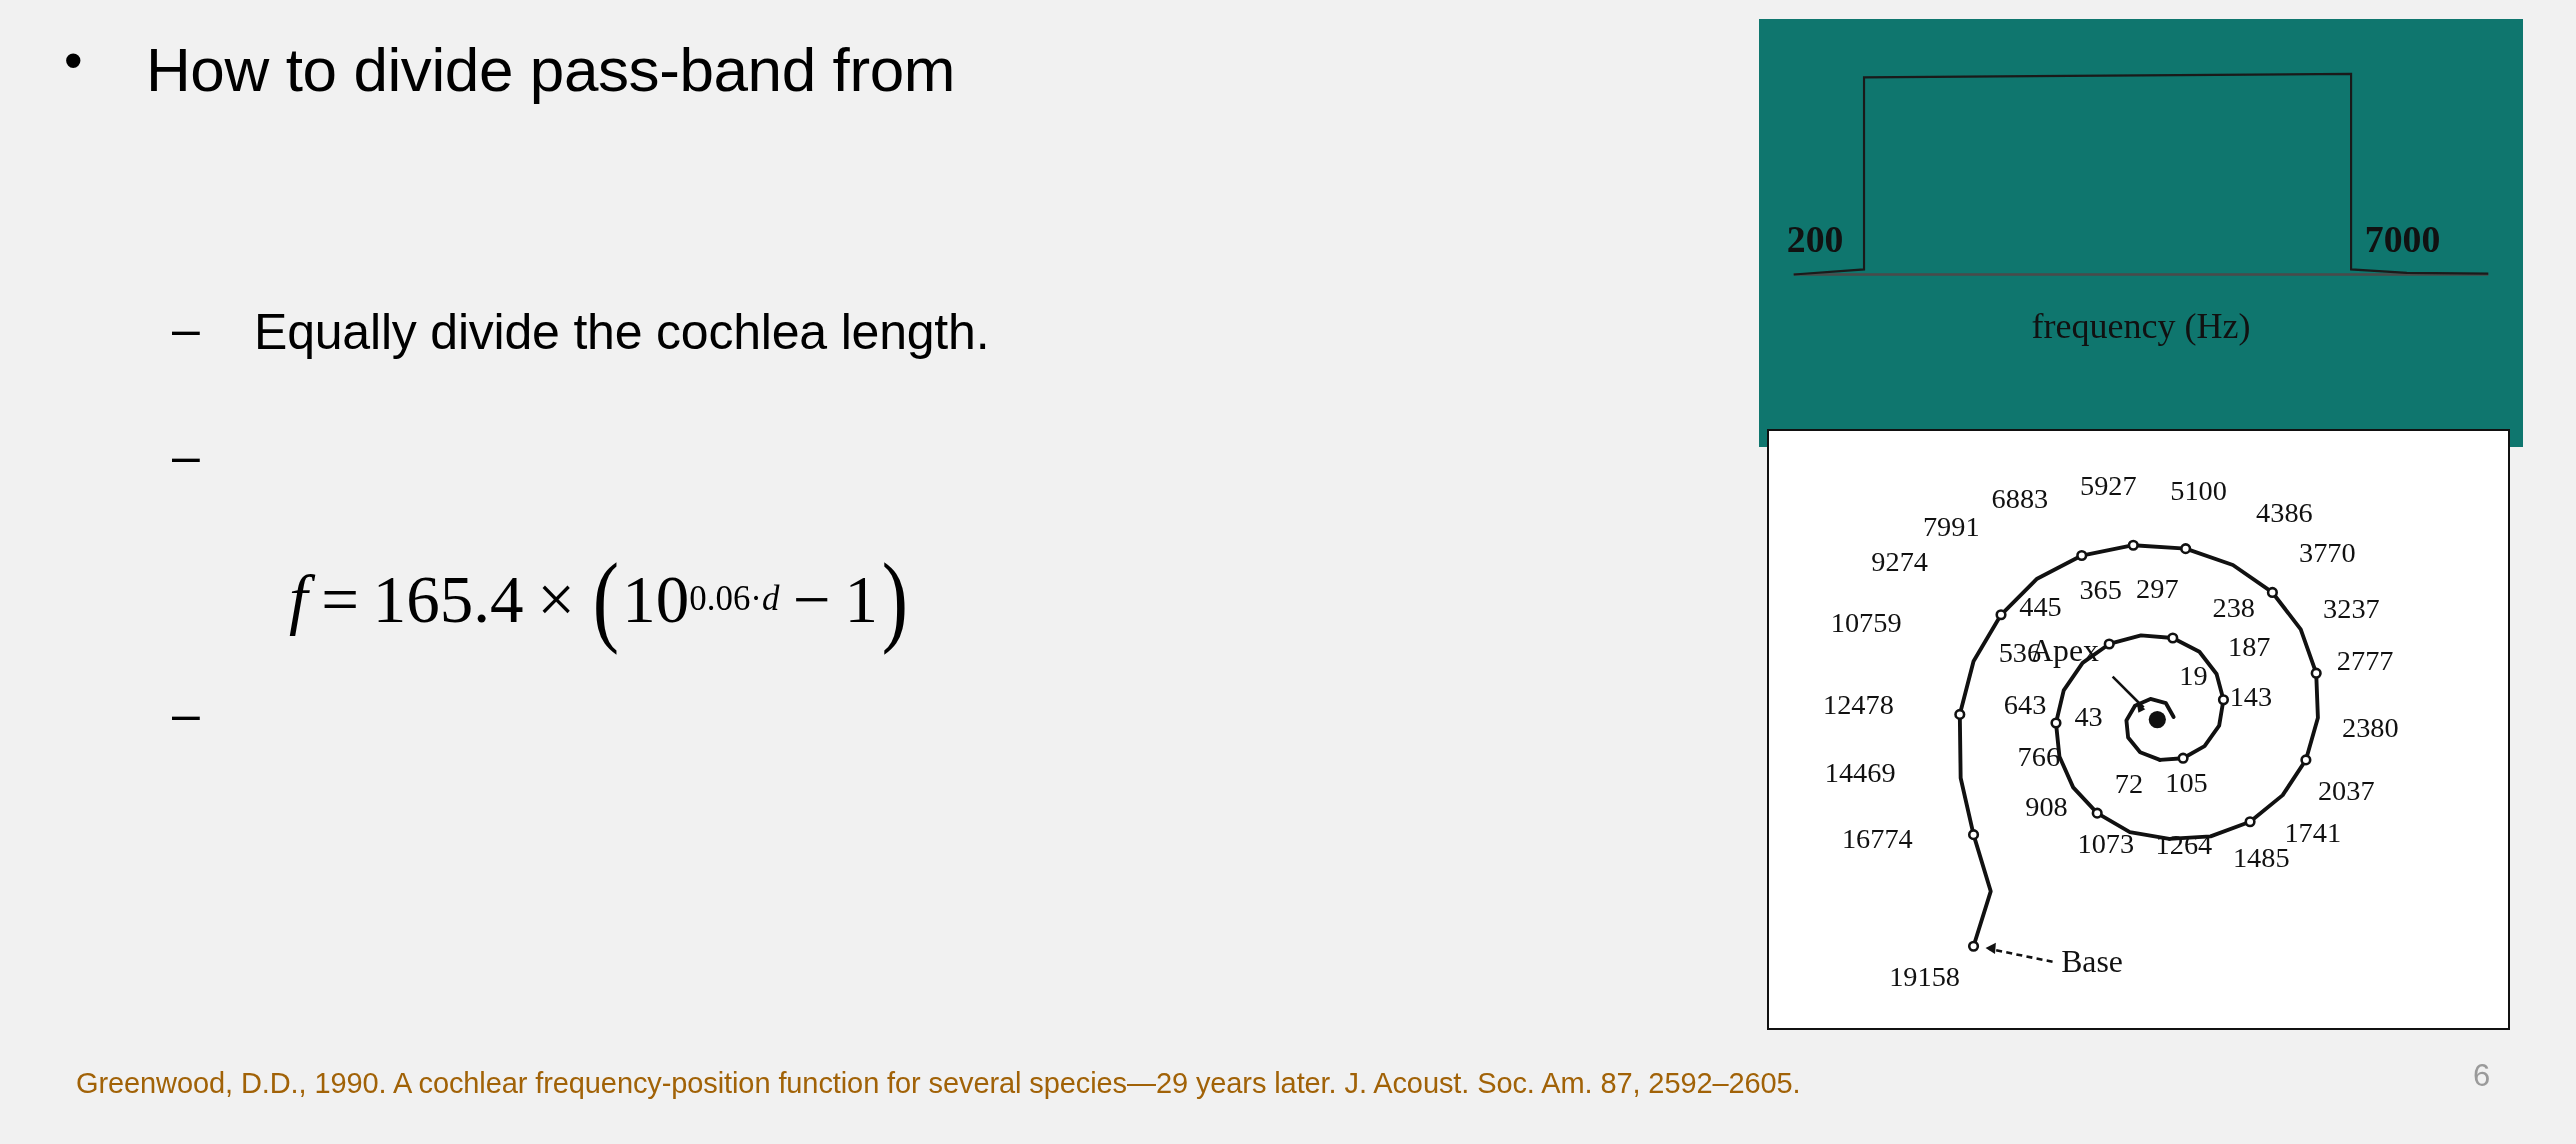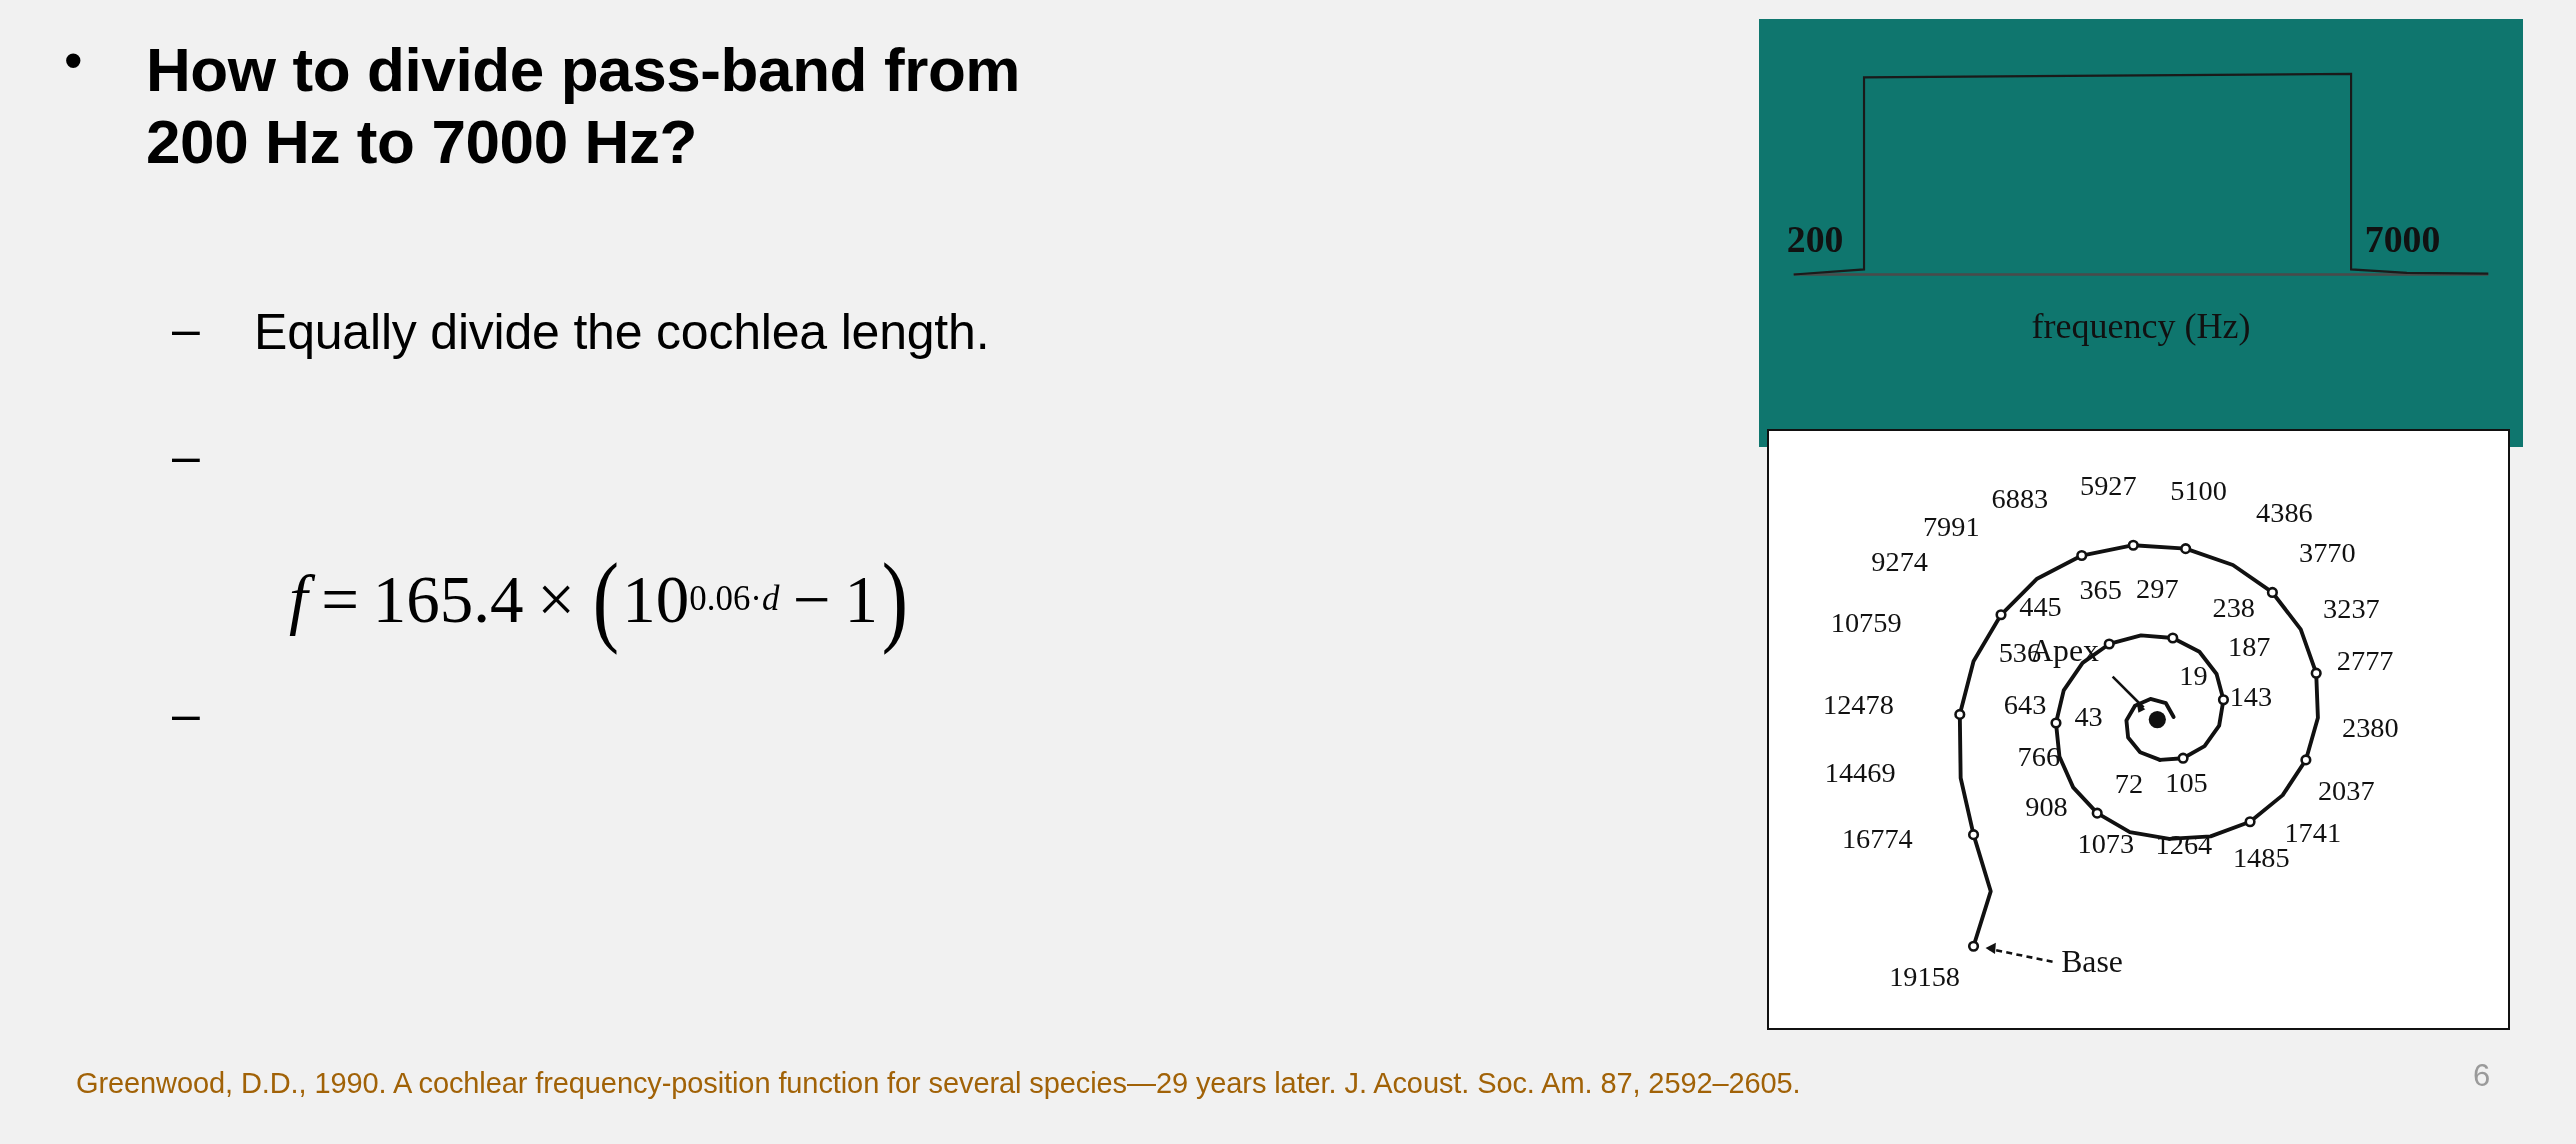--- a/index.html
+++ b/index.html
@@ -44,21 +44,21 @@
     line-height: 1.0;
     width: 94px;
     flex: 0 0 94px;
     text-align: left;
     padding-left: 12px;
     box-sizing: border-box;
     color: #000;
   }
   .bullet-l1 .body {
     font-size: 62px;
-    font-weight: bold;
+    font-weight: normal;
     line-height: 1.16;
     letter-spacing: -0.4px;
   }
 
   .bullet-l2 {
     position: absolute;
     display: flex;
     align-items: flex-start;
     left: 172px;
     width: 1477px;
@@ -162,21 +162,20 @@
 <body>
 
 <div class="slide">
 
   <div class="content">
 
     <div class="bullet-l1">
       <span class="marker">•</span>
       <span class="body">
         <span>How to divide pass-band from</span><br>
-        <span>200 Hz to 7000 Hz?</span>
       </span>
     </div>
 
     <div class="bullet-l2 b-equally">
       <span class="dash">–</span>
       <span class="body">Equally divide the cochlea length.</span>
     </div>
 
     <div class="bullet-l2 b-mapping">
       <span class="dash">–</span>

